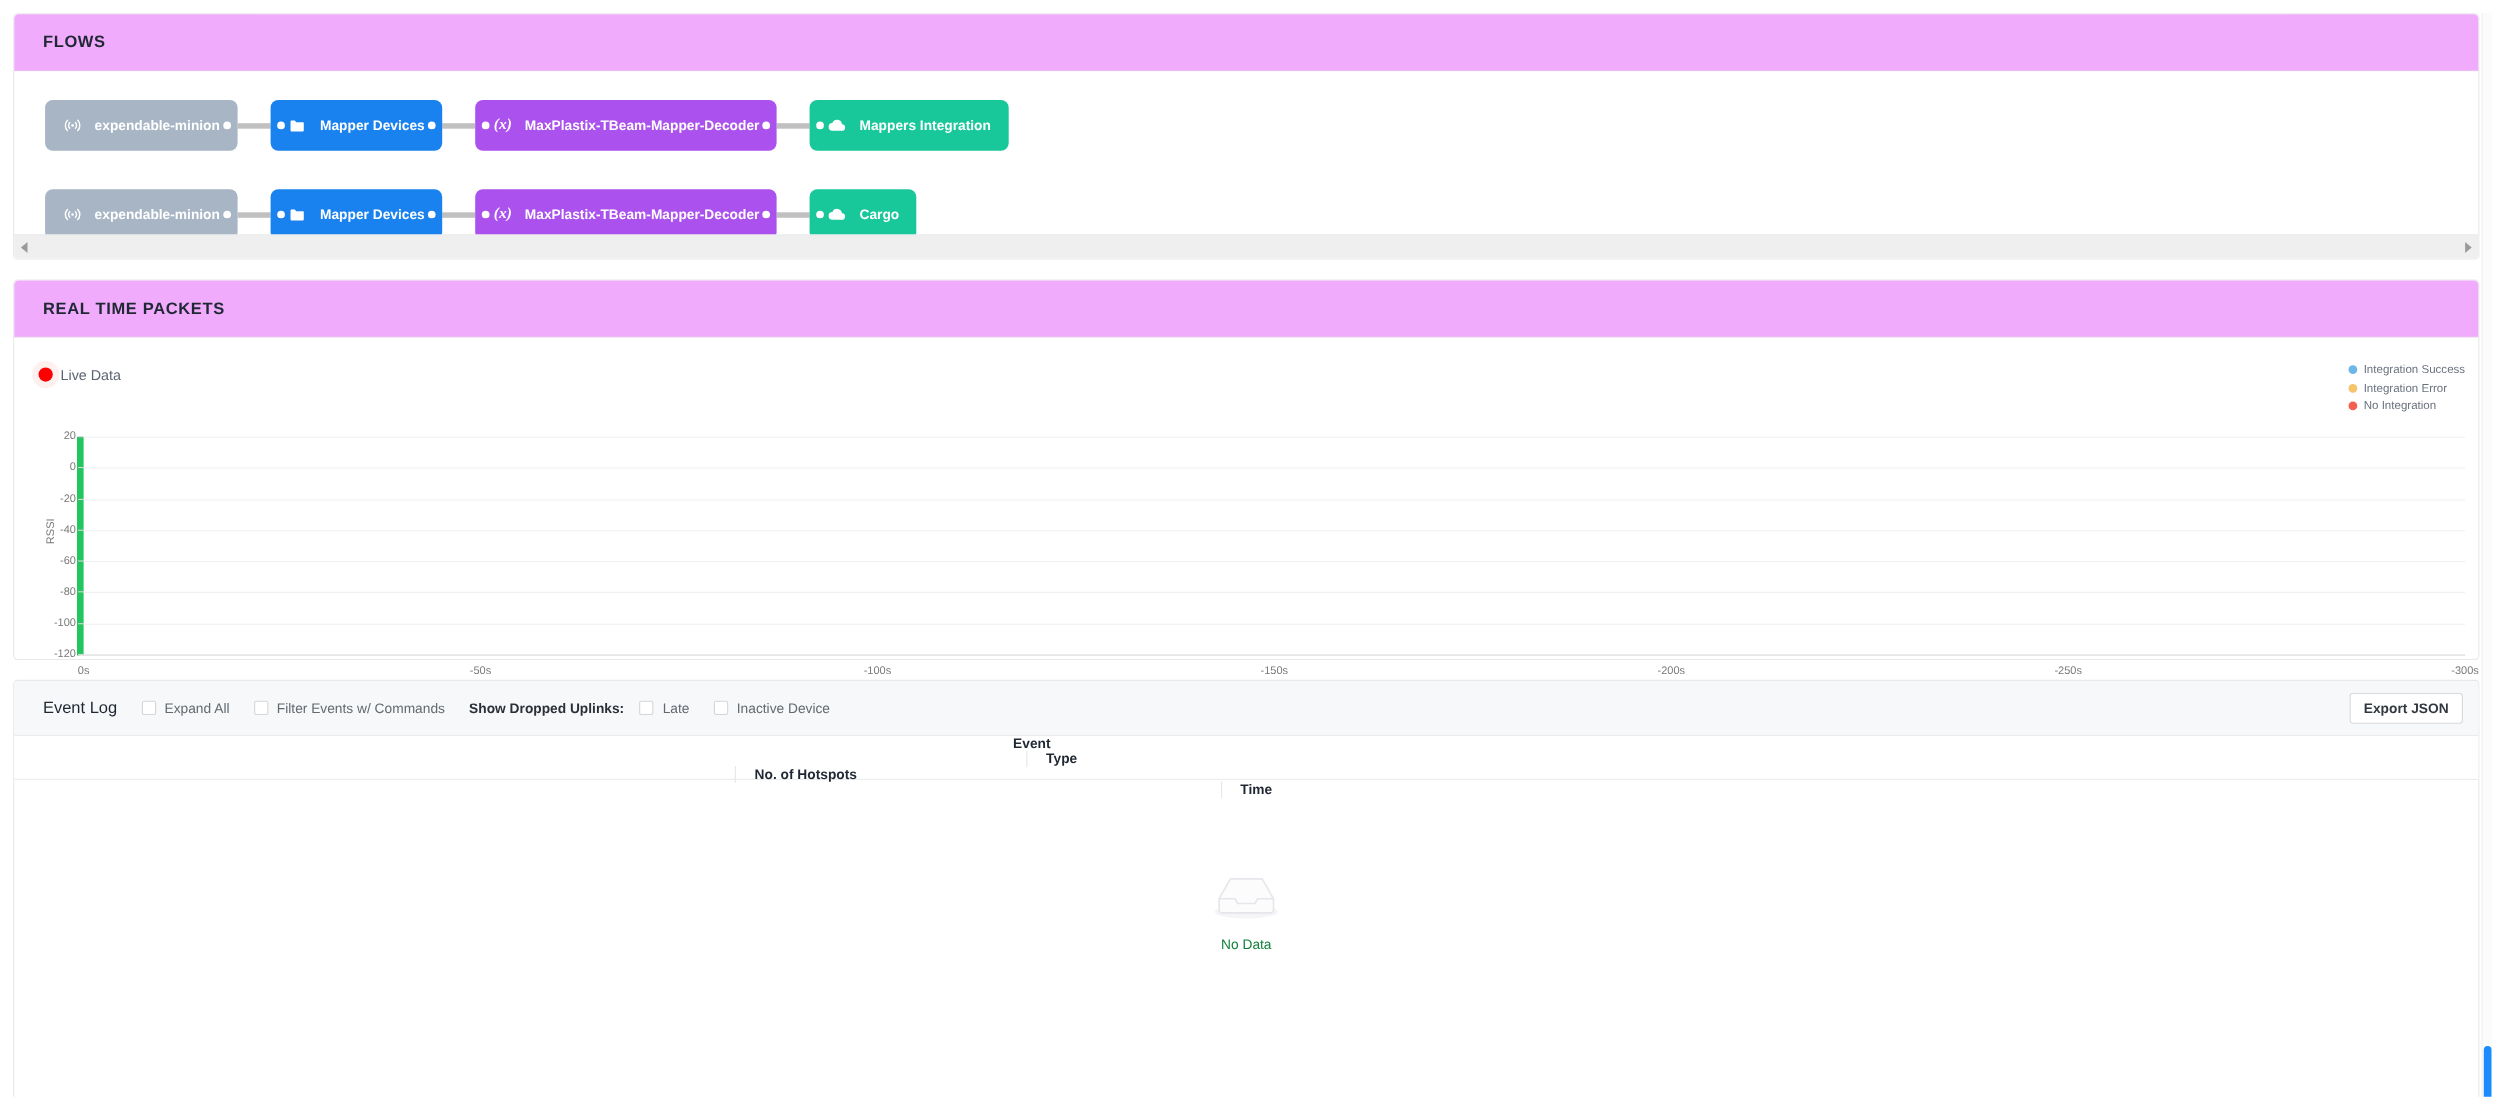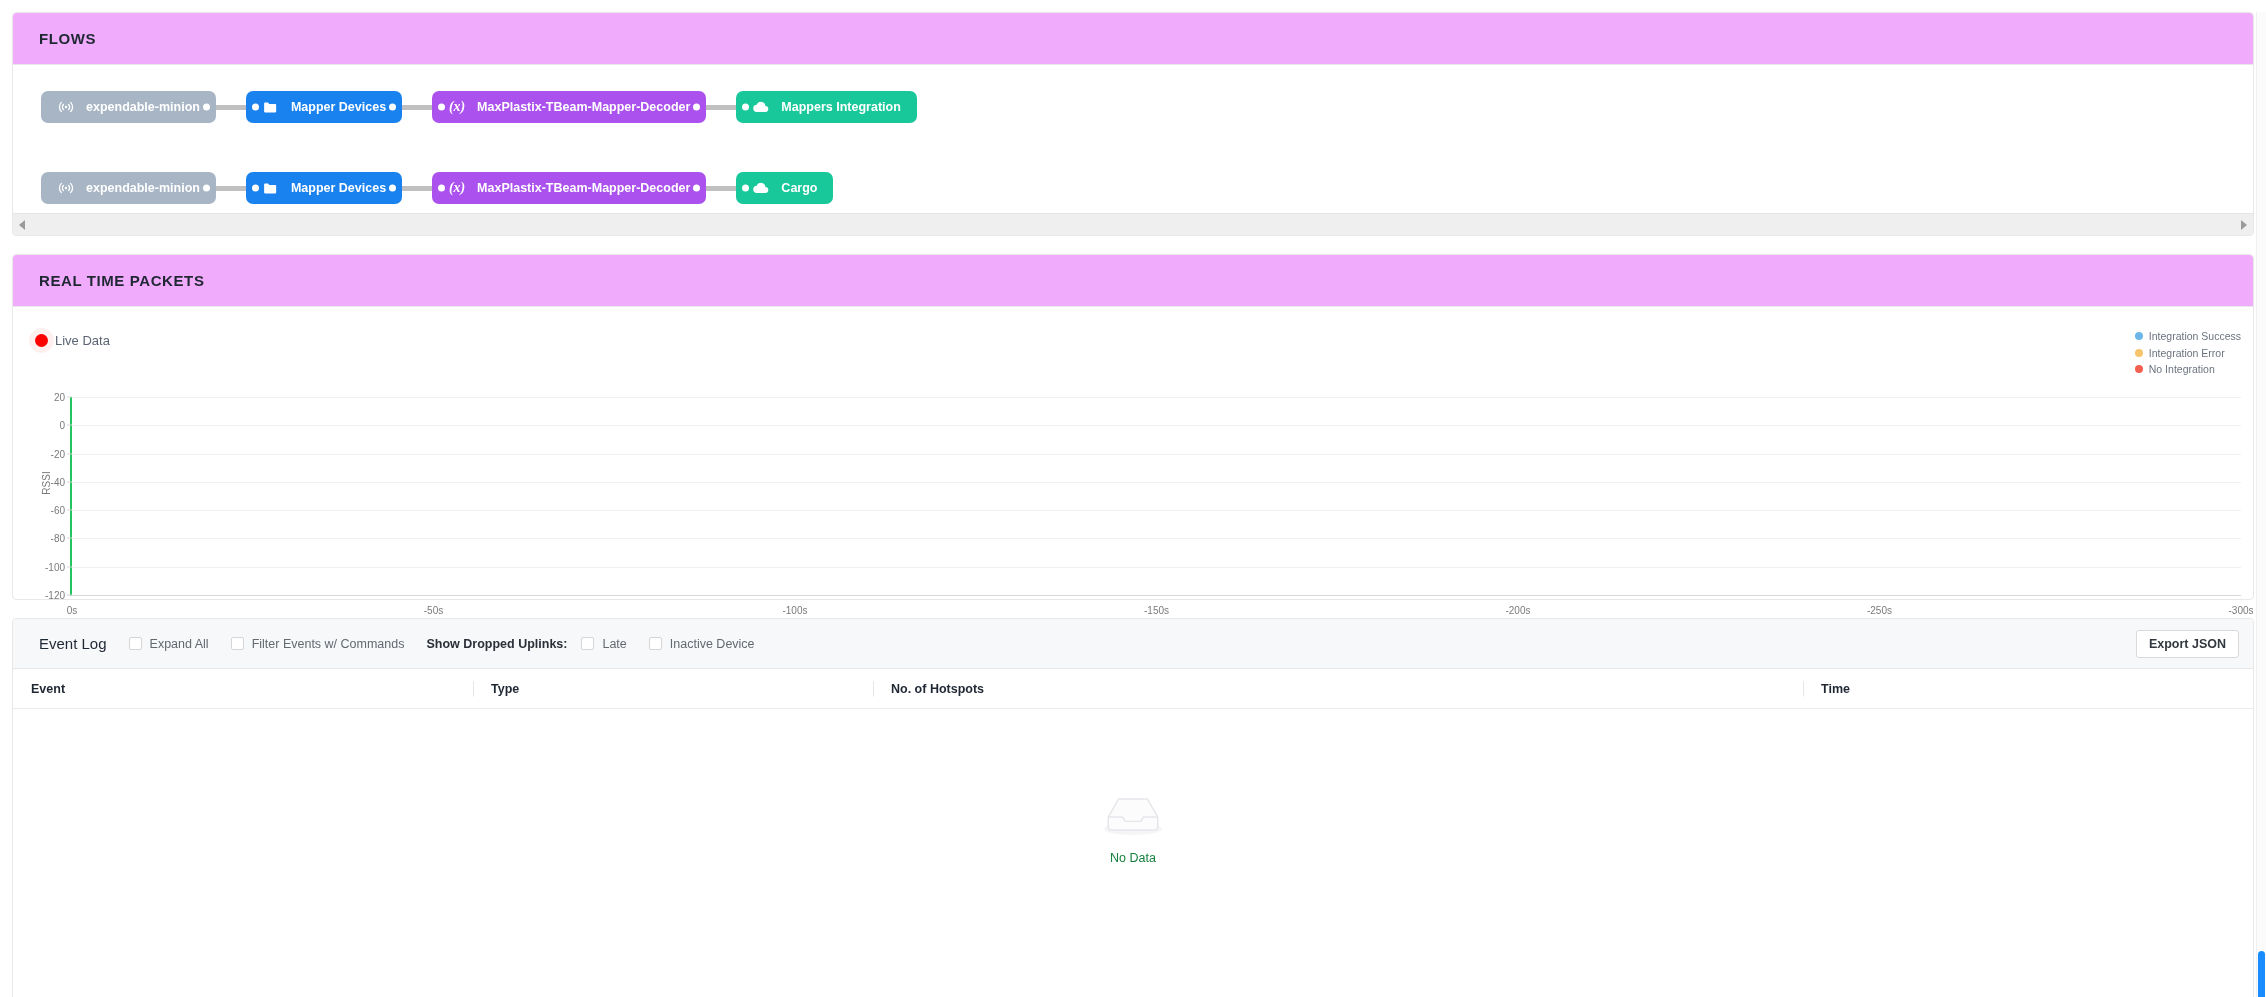--- a/index.html
+++ b/index.html
@@ -51,21 +51,21 @@
   .flow-row {
     display: flex;
     align-items: center;
     position: absolute;
     left: 28px;
   }
   .flow-row.r1 { top: 26px; }
   .flow-row.r2 { top: 107px; }
 
   .node {
-    height: 32px;
+    height: 46px;
     border-radius: 7px;
     display: flex;
     align-items: center;
     padding: 0 16px;
     color: #ffffff;
     font-size: 12.5px;
     font-weight: 700;
     white-space: nowrap;
     position: relative;
   }
@@ -161,21 +161,21 @@
     left: 0; top: 60px;
     width: 100%;
     height: 232px;
   }
   .plot {
     position: absolute;
     left: 57px;
     right: 12px;
     top: 30px;
     height: 199px;
-    border-left: 2px solid #22c55e;
+    border-left: 6px solid #22c55e;
     border-bottom: 1px solid #d8d8d8;
   }
   .gridline {
     position: absolute;
     left: 0; right: 0;
     height: 1px;
     background: #f0f0f0;
   }
   .ytick {
     position: absolute;
@@ -268,20 +268,21 @@
     font-weight: bold;
   }
 
   .ev-table { width: 100%; }
   .ev-head {
     display: flex;
     height: 40px;
     align-items: center;
     border-bottom: 1px solid #ececec;
     background: #ffffff;
+    flex-direction: column;
   }
   .ev-th {
     font-size: 12.5px;
     font-weight: 700;
     color: #1f2733;
     padding-left: 18px;
     position: relative;
     white-space: nowrap;
   }
   .ev-th + .ev-th::before {

